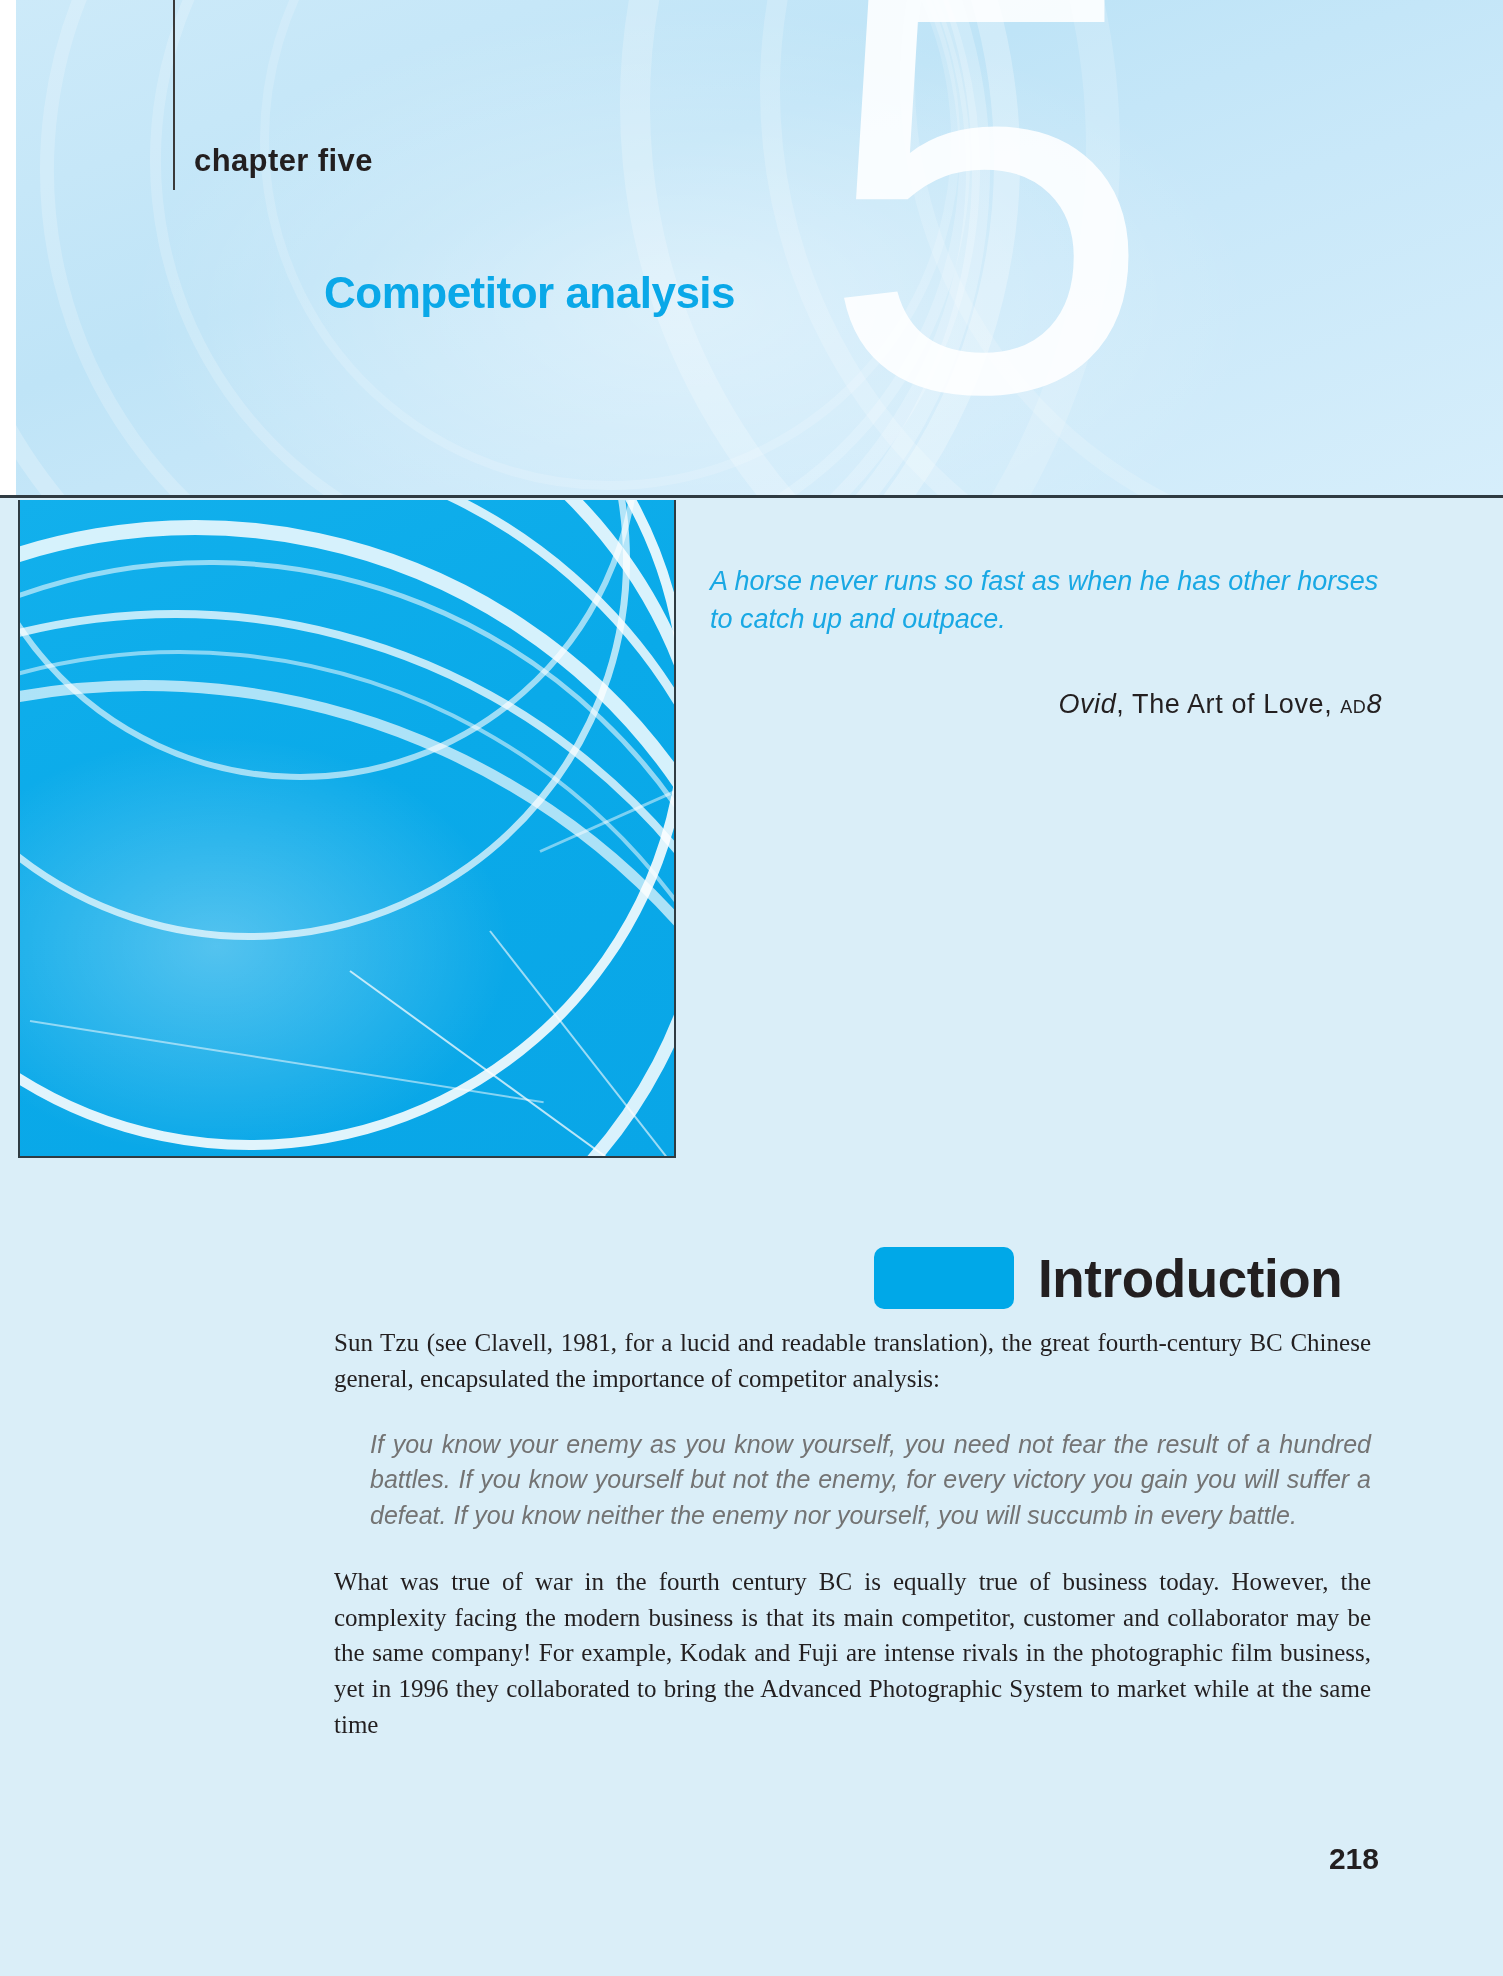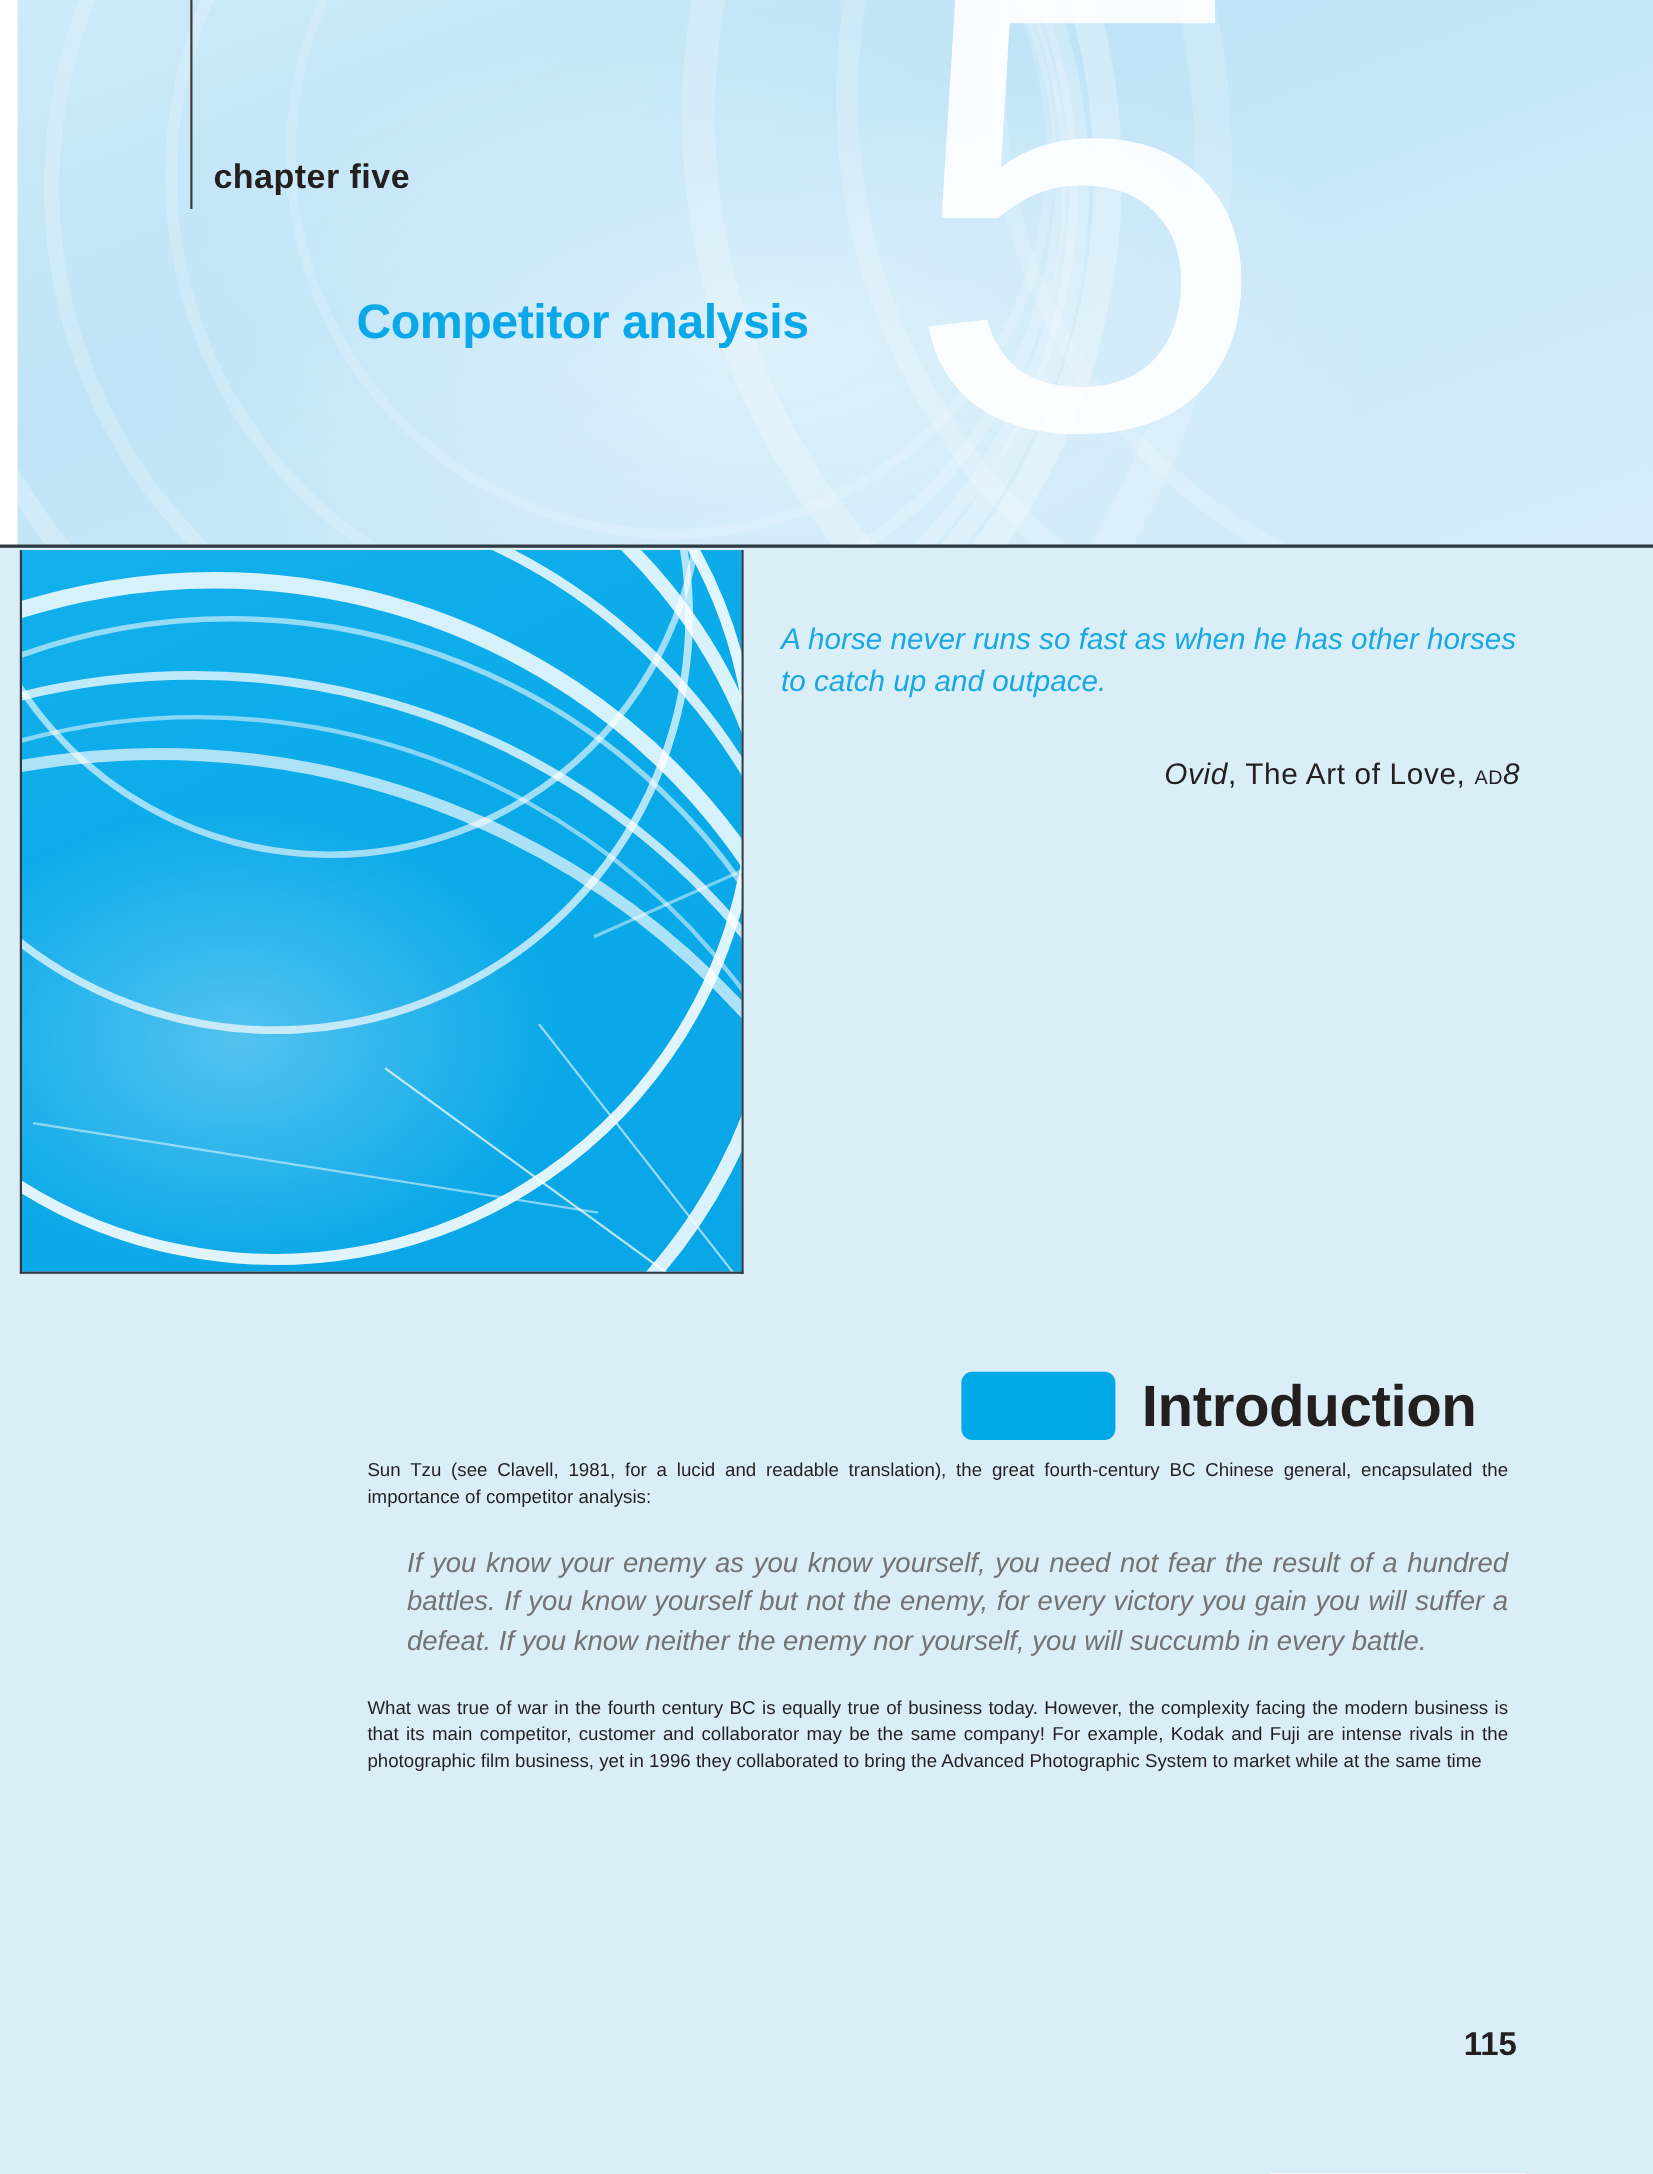--- a/index.html
+++ b/index.html
@@ -213,26 +213,27 @@
   }
 
   .body-col {
     position: absolute;
     left: 334px; top: 1325px;
     width: 1037px;
     z-index: 4;
   }
   .body-para {
     margin: 0 0 30px 0;
-    font-size: 17px;
+    font-size: 25px;
     line-height: 1.43;
     color: #231f20;
     text-align: justify;
     text-justify: inter-word;
     hyphens: manual;
+    font-family: Liberation Serif, serif;
   }
   .body-para:last-child { margin-bottom: 12px; }
 
   .block-quote {
     margin: 0 0 30px 36px;
     width: 1001px;
     font-size: 25px;
     font-style: italic;
     line-height: 1.43;
     color: #737373;
@@ -306,15 +307,15 @@
   </div>
 
   <div class="body-col">
     <p class="body-para">Sun Tzu (see Clavell, 1981, for a lucid and readable translation), the great fourth-century BC Chinese general, encapsulated the importance of competitor analysis:</p>
 
     <p class="block-quote">If you know your enemy as you know yourself, you need not fear the result of a hundred battles. If you know yourself but not the enemy, for every victory you gain you will suffer a defeat. If you know neither the enemy nor yourself, you will succumb in every battle.</p>
 
     <p class="body-para">What was true of war in the fourth century BC is equally true of business today. However, the complexity facing the modern business is that its main competitor, customer and collaborator may be the same company! For example, Kodak and Fuji are intense rivals in the photographic film business, yet in 1996 they collaborated to bring the Advanced Photographic System to market while at the same time</p>
   </div>
 
-  <div class="page-number">115</div>
+  <div class="page-number">218</div>
 
 </div>
 
 </body></html>

